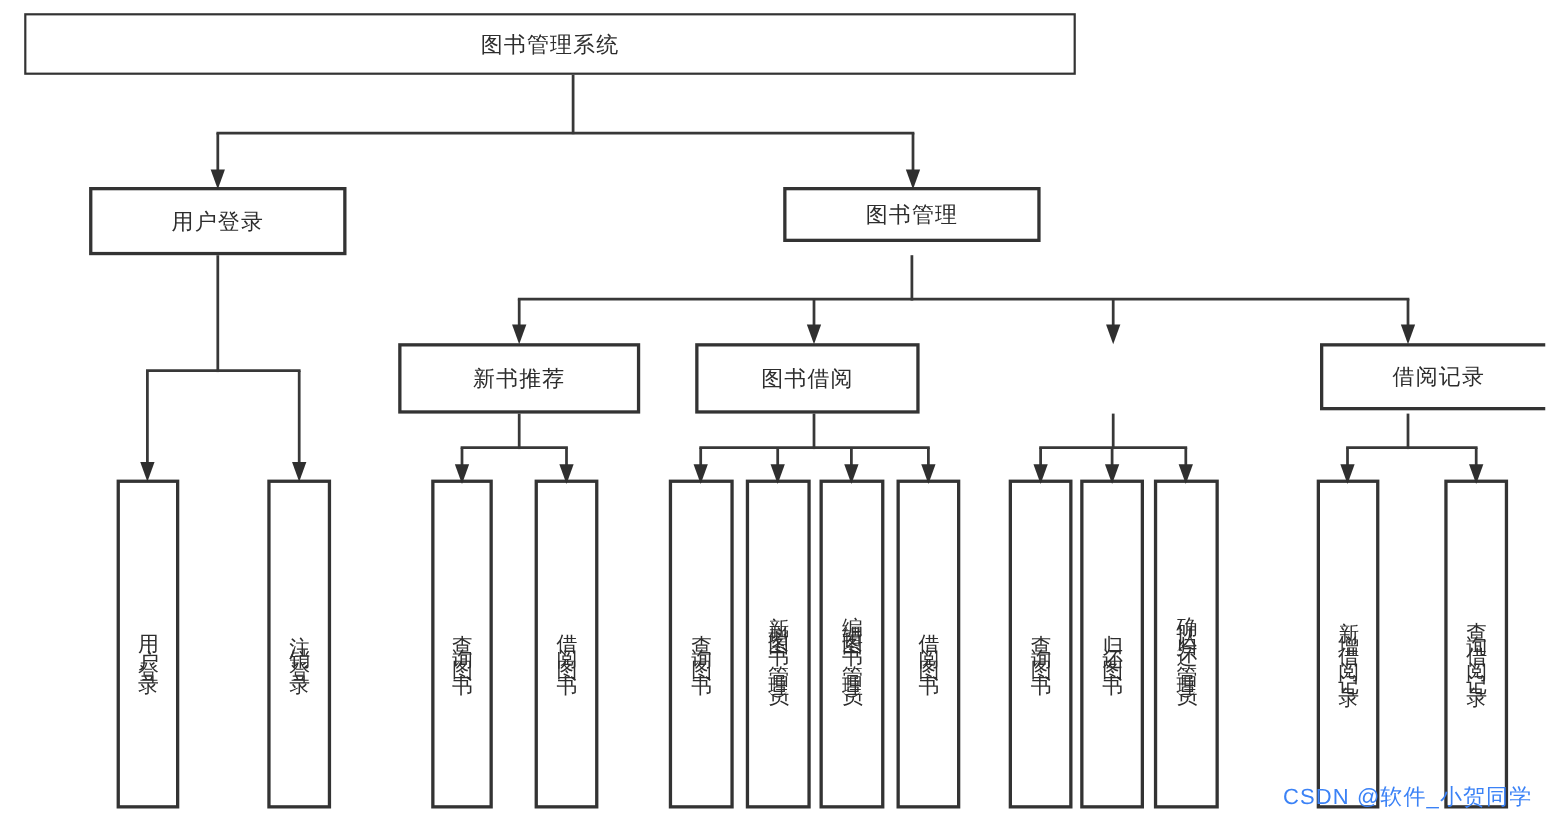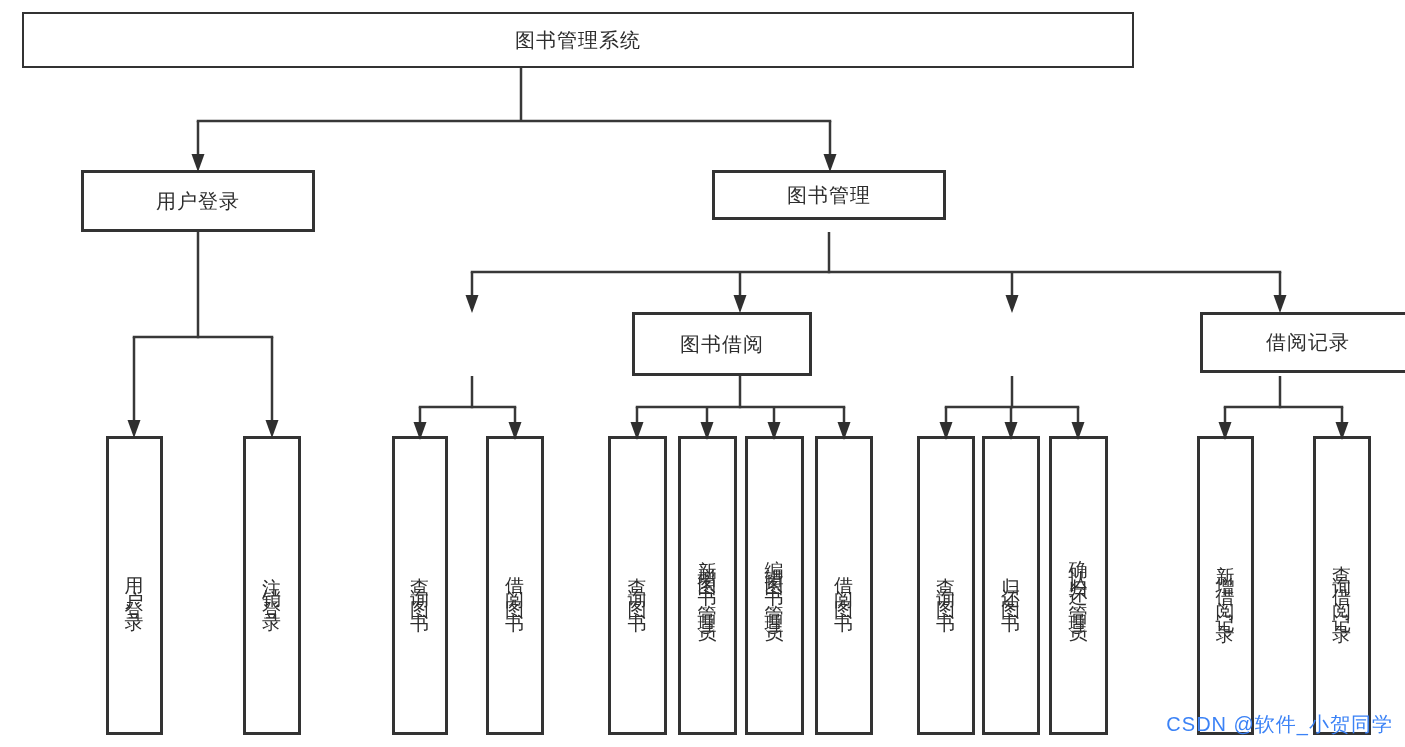--- a/index.html
+++ b/index.html
@@ -24,26 +24,27 @@
   .watermark{
     position:absolute;right:12px;bottom:9px;font-size:20px;color:#3b82f6;
     letter-spacing:1px;z-index:30;white-space:nowrap;
   }
 </style>
 </head>
 <body>
 
 <div id="canvas">
 
-  <div class="hbox rootbox" style="left:22px;top:12px;width:1112px;height:56px;font-family:Liberation Mono, monospace;">图书管理系统</div>
+  <div class="hbox rootbox" style="left:22px;top:12px;width:956px;height:56px;font-family:Liberation Mono, monospace;">图书管理系统</div>
 
   <div class="hbox" style="left:81px;top:170px;width:234px;height:62px;">用户登录</div>
   <div class="hbox" style="left:712px;top:170px;width:234px;height:50px;">图书管理</div>
 
-  <div class="hbox" style="left:632px;top:312px;width:180px;height:64px;">图书借阅</div>
+  <div class="hbox" style="left:362px;top:312px;width:220px;height:64px;">新书推荐</div>
+  <div class="hbox" style="left:632px;top:312px;width:204px;height:64px;">图书借阅</div>
   <div class="hbox" style="left:1172px;top:312px;width:216px;height:61px;margin-left:28px;">借阅记录</div>
 
   <div class="vbox" style="left:106px;top:436px;width:57px;height:299px;">用户登录</div>
   <div class="vbox" style="left:243px;top:436px;width:58px;height:299px;">注销登录</div>
 
   <div class="vbox" style="left:392px;top:436px;width:56px;height:299px;">查询图书</div>
   <div class="vbox" style="left:486px;top:436px;width:58px;height:299px;">借阅图书</div>
 
   <div class="vbox" style="left:608px;top:436px;width:59px;height:299px;">查询图书</div>
   <div class="vbox" style="left:678px;top:436px;width:59px;height:299px;letter-spacing:9px;">新增图书（管理员）</div>

